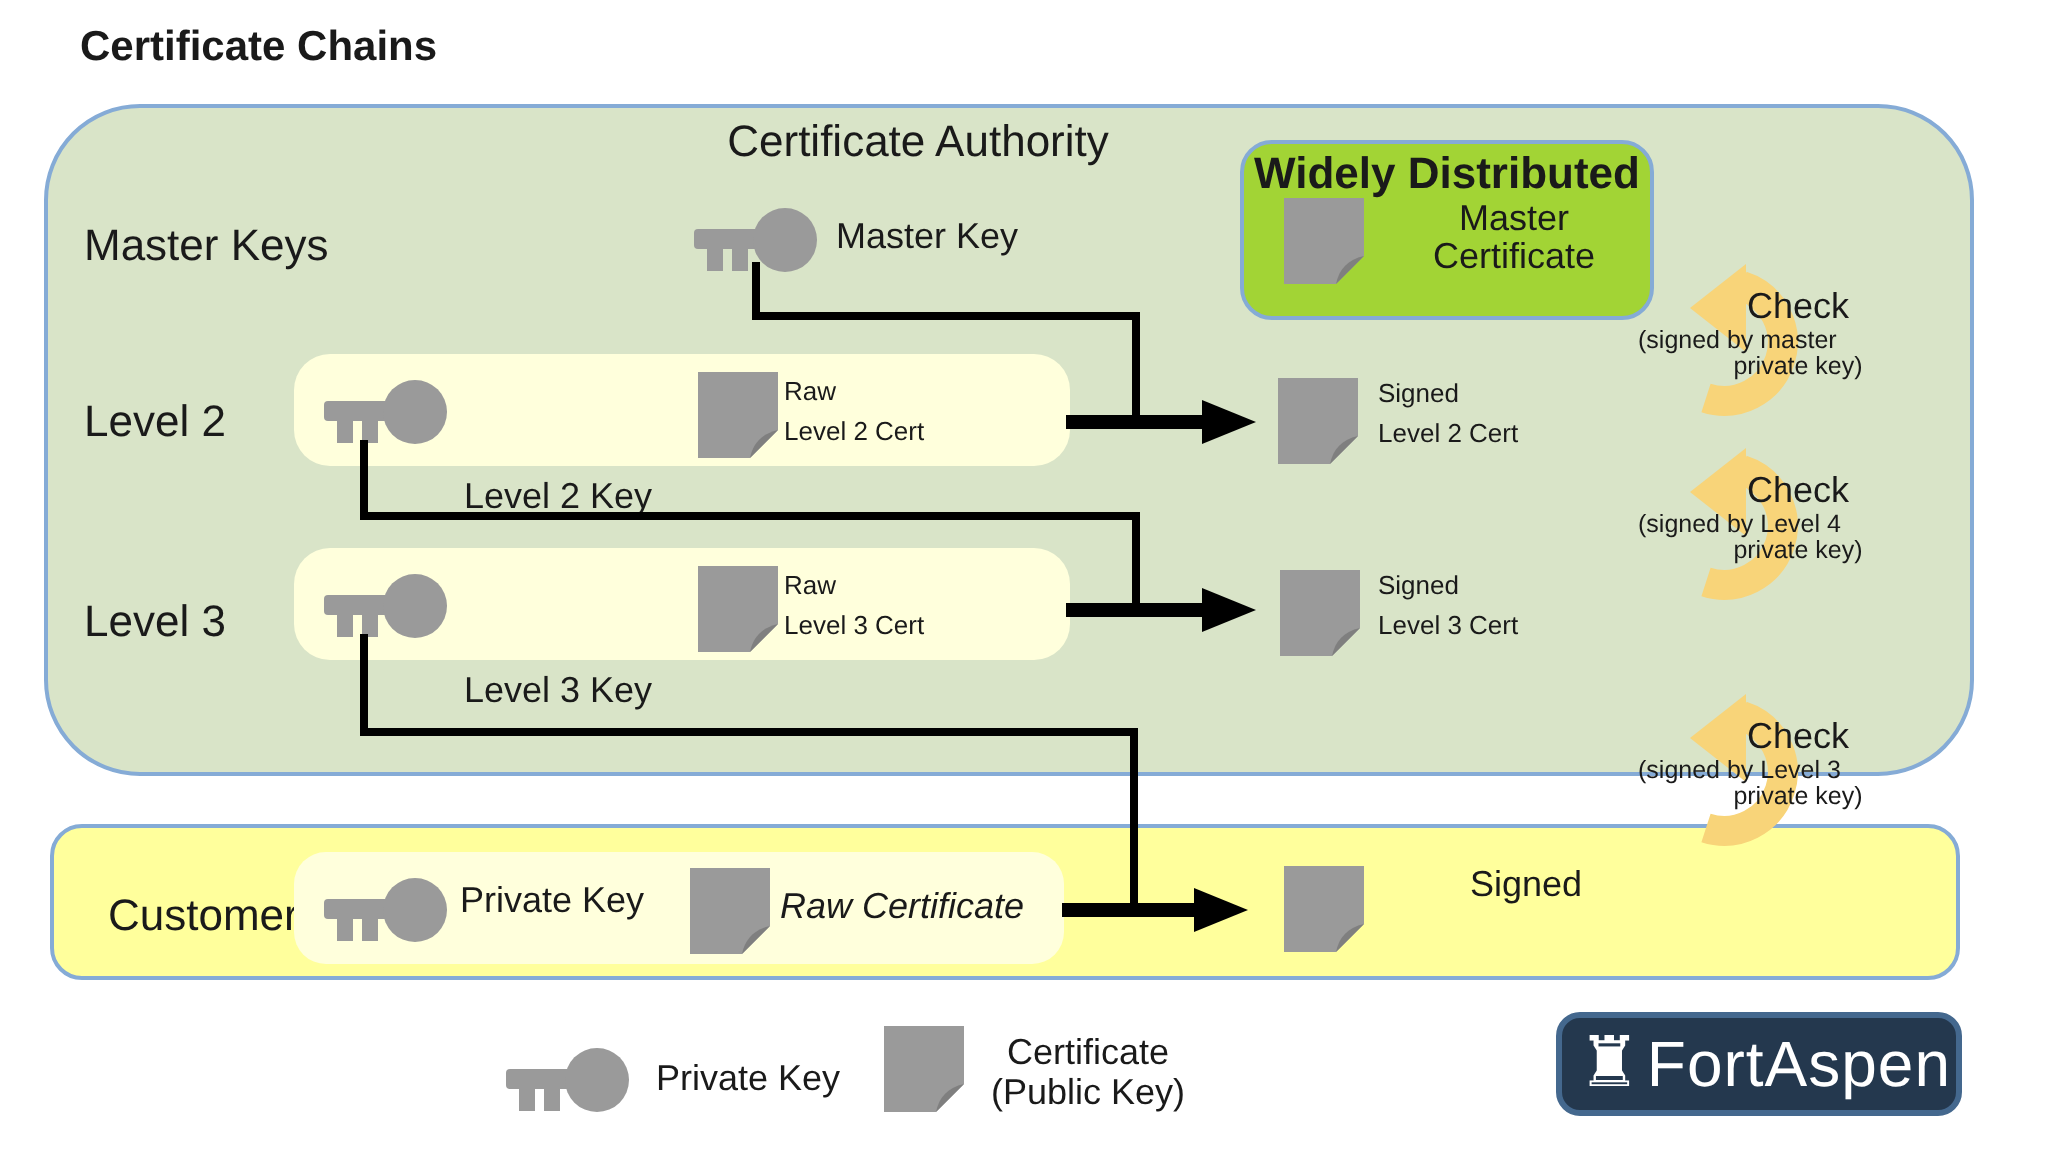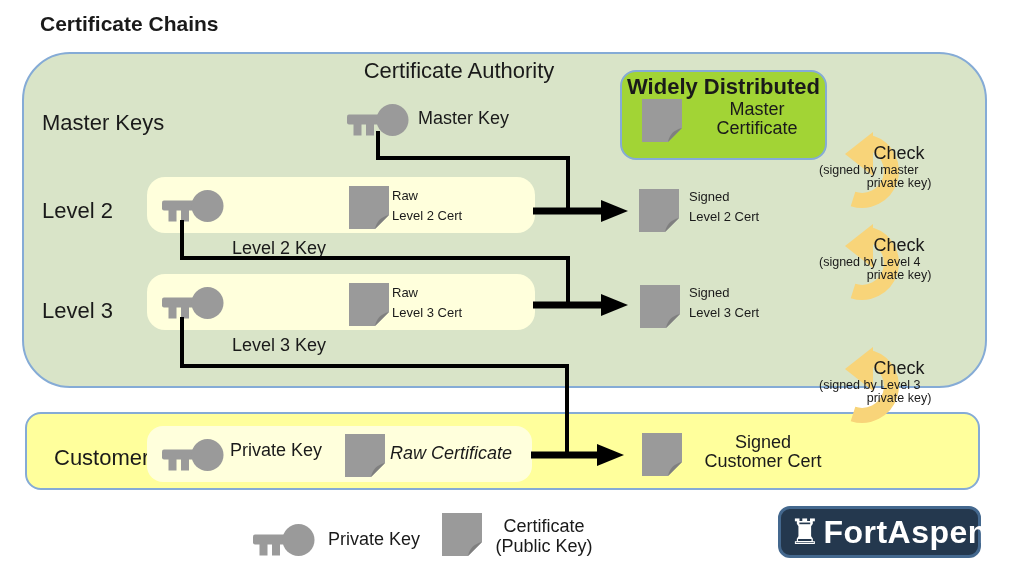--- a/index.html
+++ b/index.html
@@ -66,21 +66,21 @@
   .legend-key-icon { left:253px; top:524px; }
   .legend-key-label { left:328px; top:529px; }
   .legend-cert-icon { left:442px; top:513px; }
   .legend-cert-text { left:480px; top:516px; width:128px; font-size:18px; line-height:20px; text-align:center; }
 
   
   .logo-box { left:778px; top:506px; width:203px; height:52px; border-radius:12px;
               background:var(--logo-navy,#24384e); border:3px solid var(--logo-border,#44688e);
               display:flex; align-items:center; padding-left:8px; }
   .logo-rook { font-family:"DejaVu Sans", sans-serif; font-size:35px; line-height:1; color:#fff; }
-  .logo-text { font-size:32px; font-weight:bold; color:#fff; letter-spacing:0.5px; padding-left:3px;text-align:right; }
+  .logo-text { font-size:32px; font-weight:normal; color:#fff; letter-spacing:0.5px; padding-left:3px;text-align:right; }
 
   .overlay { left:0; top:0; pointer-events:none; }
   .conn { fill:none; stroke:#000; stroke-width:4; }
   .arrowline { fill:none; stroke:#000; stroke-width:7; }
   .arrowhead { fill:#000; }
 </style>
 </head>
 <body>
 
 <svg width="0" height="0" style="position:absolute">
@@ -181,21 +181,20 @@
       <svg class="abs cust-cert-icon" width="40" height="44" viewBox="0 0 40 44">
           <use href="#cert-shape"></use>
         </svg>
       <div class="abs item-label cust-raw-label">Raw Certificate</div>
     </div>
     <svg class="abs cust-signed-icon" width="40" height="44" viewBox="0 0 40 44">
         <use href="#cert-shape"></use>
       </svg>
     <div class="abs cust-signed-text">
       <div>Signed</div>
-      <div>Customer Cert</div>
     </div>
   </div>
 
   <svg class="abs overlay" width="1024" height="576" viewBox="0 0 1024 576">
     <path class="conn" d="M378,131 V158 H568 V208"></path>
     <path class="arrowline" d="M533,211 H603"></path>
     <polygon class="arrowhead" points="601,200 601,222 628,211"></polygon>
     <path class="conn" d="M182,220 V258 H568 V302"></path>
     <path class="arrowline" d="M533,305 H603"></path>
     <polygon class="arrowhead" points="601,294 601,316 628,305"></polygon>

